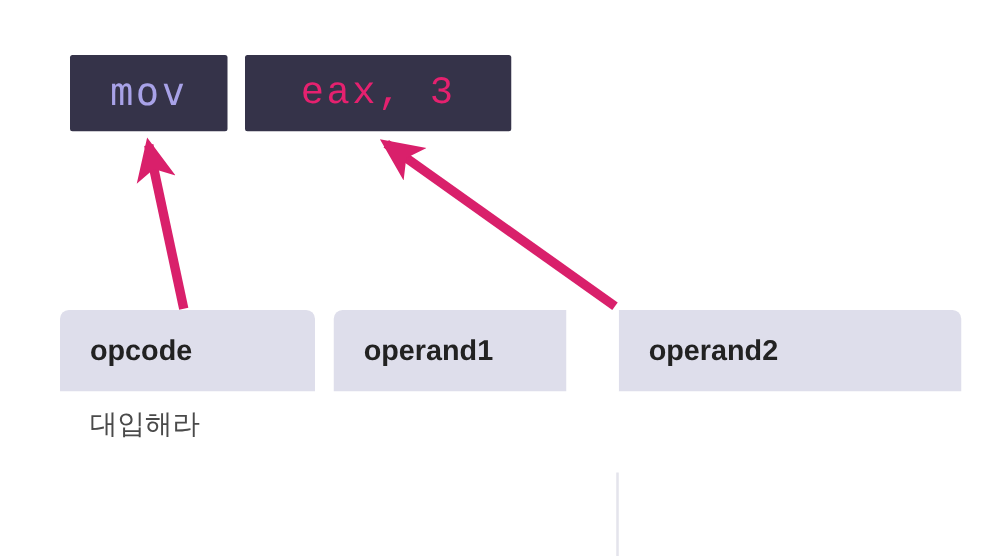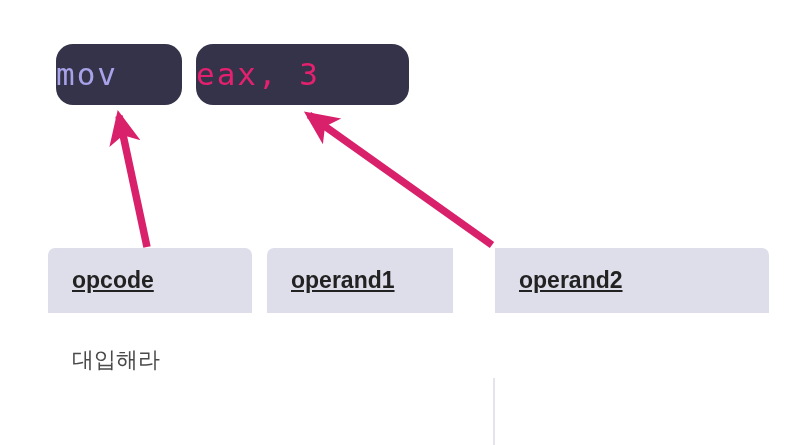--- a/index.html
+++ b/index.html
@@ -21,44 +21,44 @@
     left: 0;
     top: 0;
     width: 800px;
     height: 445px;
   }
 
   
   .code-box {
     position: absolute;
     background: #353349;
-    border-radius: 17px;
+    border-radius: 2px;
     display: flex;
     align-items: center;
-    justify-content: flex-start;
+    justify-content: center;
     font-family: "DejaVu Sans Mono", "Liberation Mono", monospace;
     font-size: 31px;
     letter-spacing: 2px;
     white-space: pre;
     line-height: 1;
   }
   #box-opcode {
     left: 56px;
     top: 44px;
     width: 126px;
     height: 61px;
   }
   #box-operands {
     left: 196px;
     top: 44px;
     width: 213px;
     height: 61px;
   }
   .tok-mnemonic { color: #a8a2e8; }
-  .tok-operand  { color: #e5216f; }
+  .tok-operand  { color: #e5216f; font-family: Liberation Mono, monospace; }
 
   
   #arrows {
     position: absolute;
     left: 0;
     top: 0;
     width: 800px;
     height: 445px;
     pointer-events: none;
   }
@@ -84,21 +84,20 @@
     top: 0;
     height: 65px;
     background: #dedeeb;
     display: flex;
     align-items: center;
     font-size: 23px;
     font-weight: bold;
     color: #222222;
     box-sizing: border-box;
     padding-left: 24px;
-    text-decoration: underline;
   }
   #th-opcode {
     left: 0;
     width: 204px;
     border-radius: 7px 7px 0 0;
   }
   #th-operand1 {
     left: 219px;
     width: 186px;
     border-radius: 7px 0 0 0;
@@ -124,21 +123,21 @@
     top: 65px;
     width: 677px;
     height: 95px;
   }
   .td {
     position: absolute;
     top: 0;
     height: 95px;
     display: flex;
     align-items: flex-start;
-    padding-top: 32px;
+    padding-top: 11px;
     font-size: 22px;
     color: #4a4a4a;
     box-sizing: border-box;
     padding-left: 24px;
   }
   #td-opcode   { left: 0;     width: 204px; }
   #td-operand1 { left: 219px; width: 226px; }
   #td-operand2 { left: 447px; width: 230px; }
 
   

